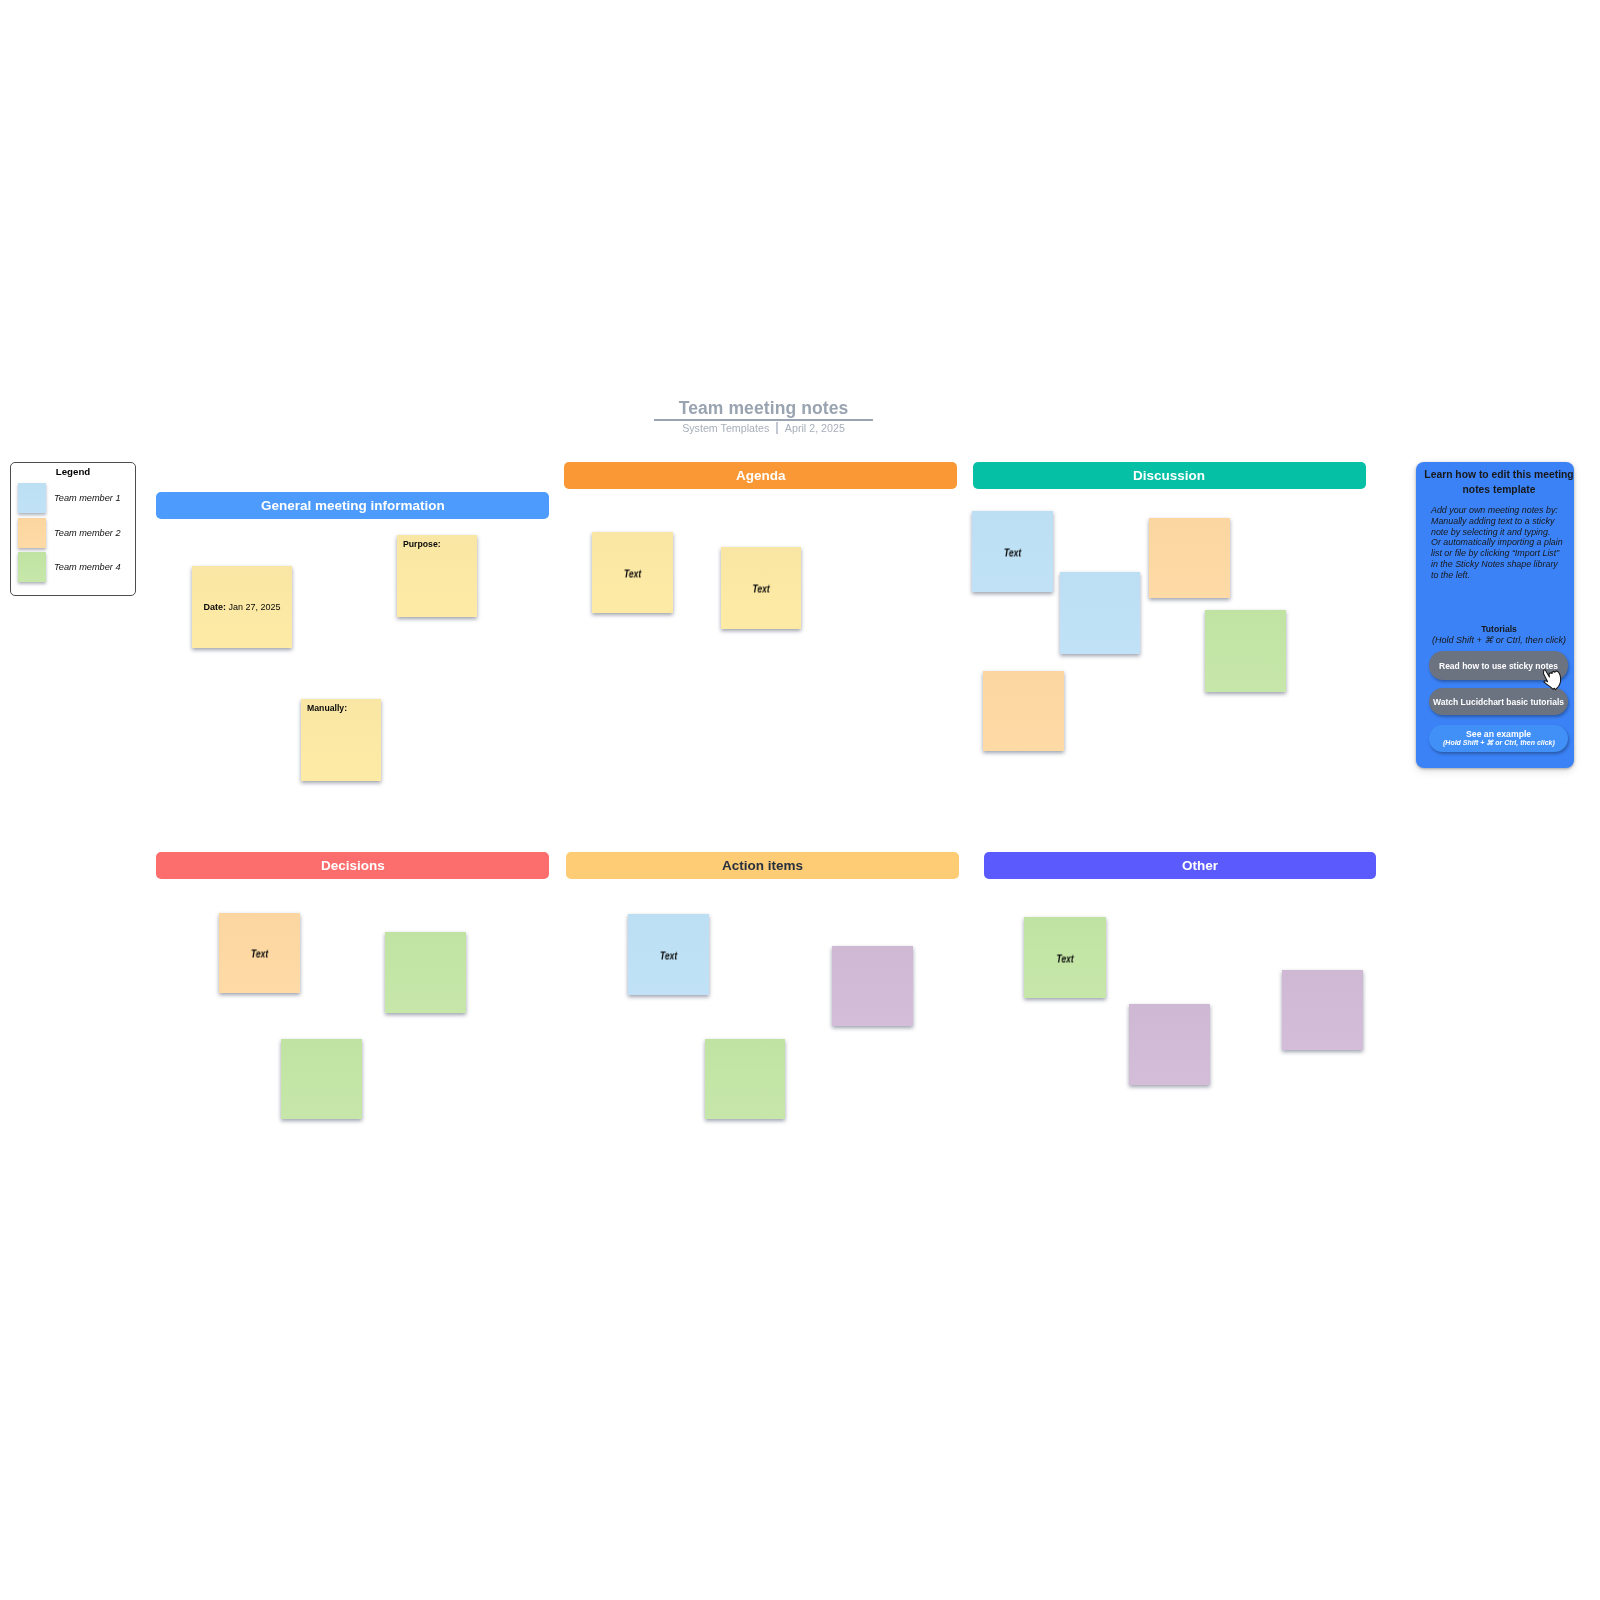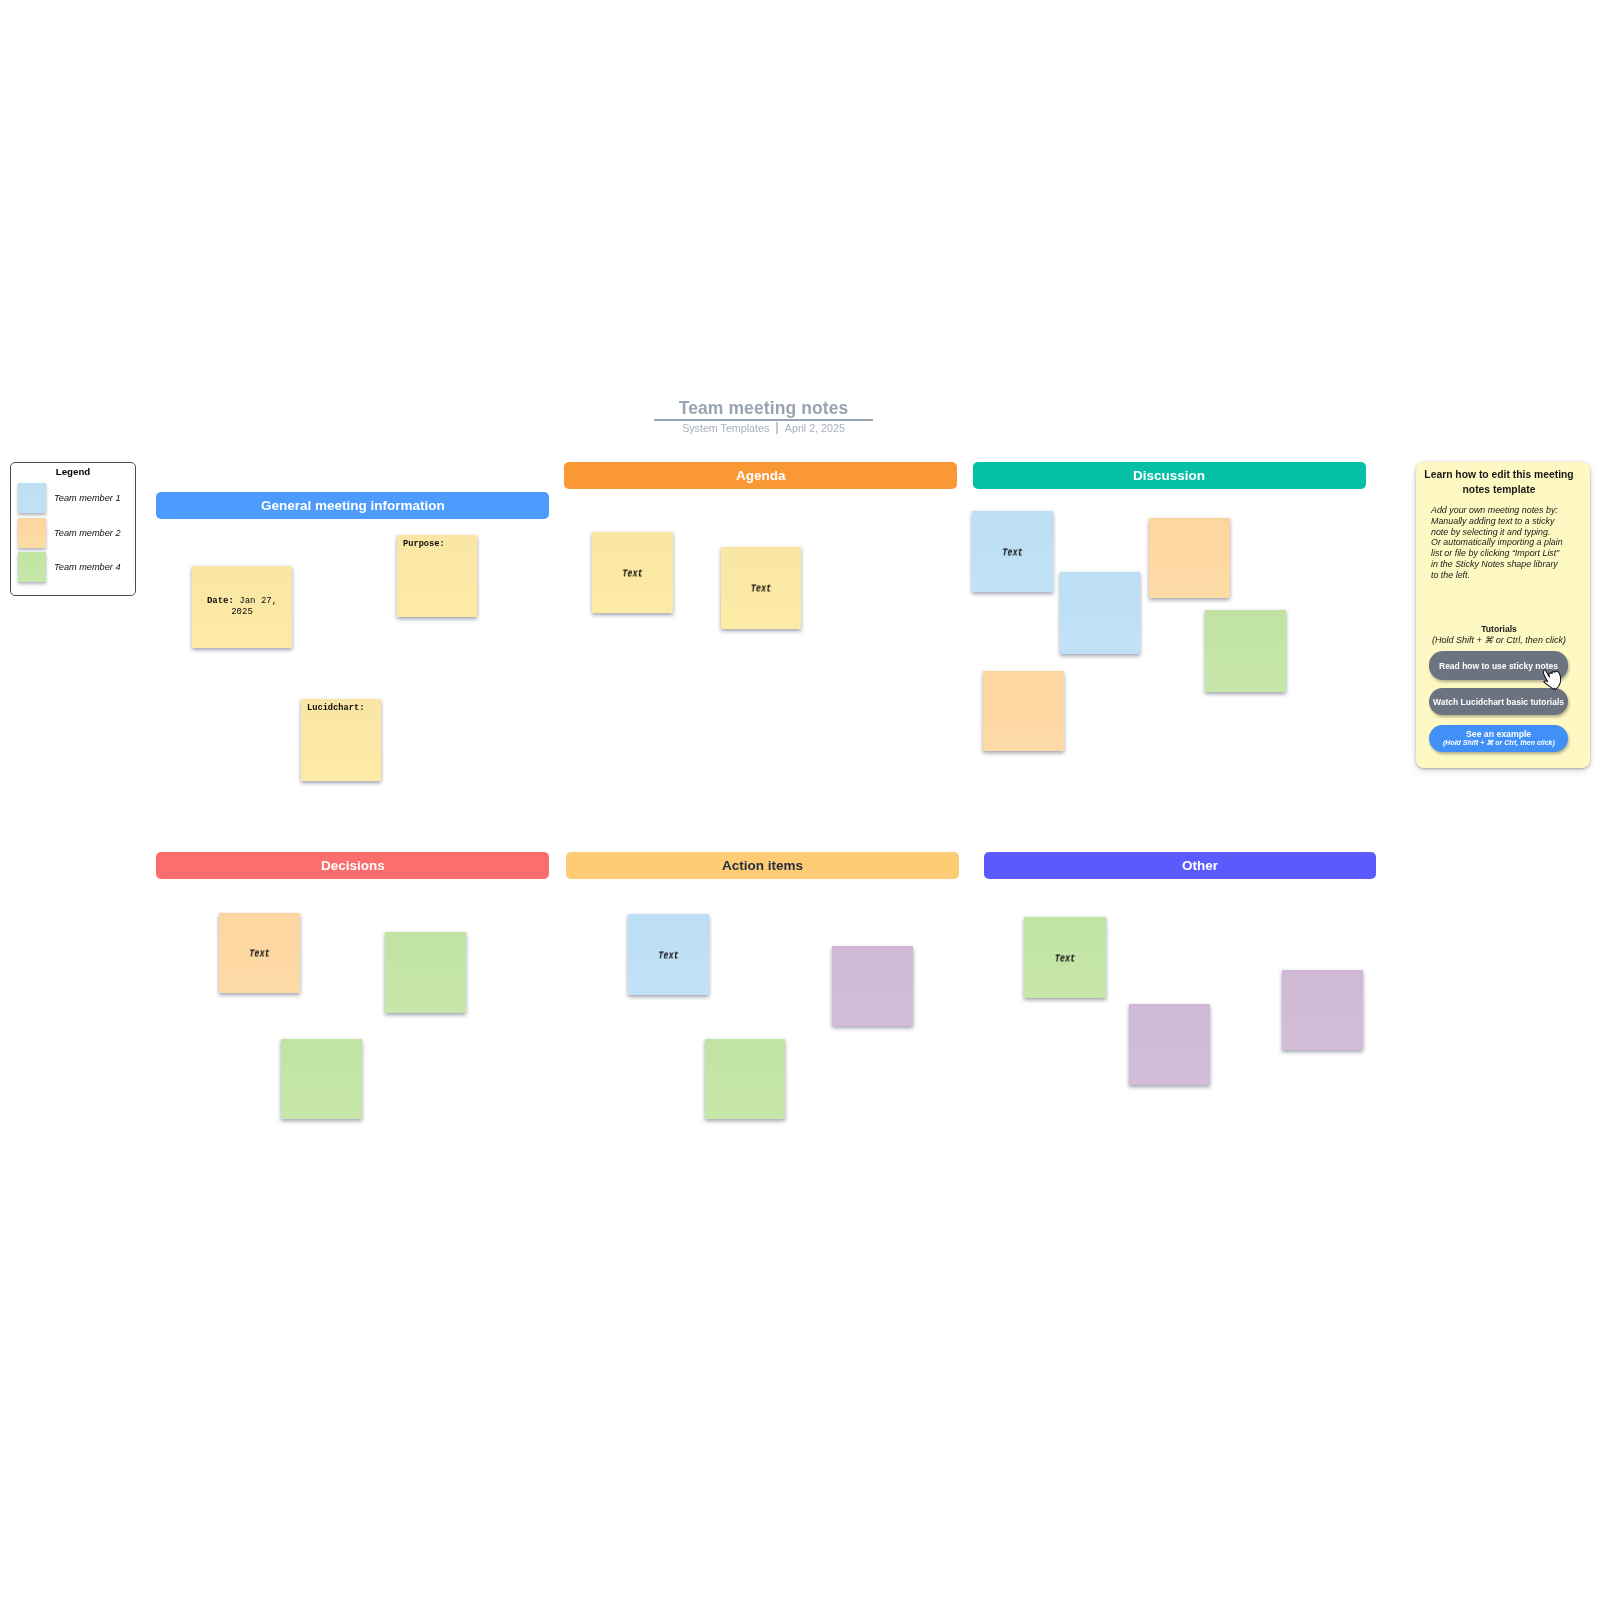--- a/index.html
+++ b/index.html
@@ -32,36 +32,36 @@
   .legend-row{position:absolute;left:6.5px;display:flex;align-items:center;}
   .legend-sw{width:28px;height:29.5px;position:relative;flex:0 0 auto;}
   .legend-label{font-size:9.2px;font-style:italic;color:#111;margin-left:8px;white-space:nowrap;}
 
   
   .sec-head{position:absolute;border-radius:5px;display:flex;align-items:center;
             justify-content:center;font-size:13.5px;font-weight:bold;letter-spacing:0;
             box-sizing:border-box;}
 
   
-  .note{position:absolute;font-family:Liberation Mono, monospace;}
+  .note{position:absolute;}
   .note-face{position:absolute;left:0;top:0;width:100%;height:100%;
              box-shadow:0 2px 4px rgba(50,56,84,.48);}
   .note-text{position:absolute;left:4px;right:4px;color:#0A0A0A;}
   .note-text.center{top:calc(50% + 1px);text-align:center;
                     font-size:10px;font-style:italic;font-weight:bold;line-height:11px;
                     transform:translateY(-50%) scaleX(.855);}
   .note-text.top{top:3.5px;text-align:left;left:6px;right:3px;
                  font-size:8.7px;font-weight:bold;line-height:10.4px;}
   .note-text.plain{top:50%;transform:translateY(-50%);text-align:center;
                    font-size:9px;font-weight:normal;line-height:10.6px;}
   .note-text b{font-weight:bold;}
 
   
-  #help-panel{position:absolute;left:1416px;top:462px;width:174px;height:306px;
-              background:#fef9c3;border-radius:8px;box-sizing:border-box;
+  #help-panel{position:absolute;left:1416px;top:462px;width:158px;height:306px;
+              background:#3b82f6;border-radius:8px;box-sizing:border-box;
               box-shadow:0 1px 3px rgba(0,0,0,.30), 0 3px 8px rgba(0,0,0,.12);padding-left:8px;}
   #help-title{position:absolute;left:6px;width:154px;top:6.4px;font-size:10.3px;font-weight:bold;
               color:#181818;text-align:center;line-height:14.6px;letter-spacing:.02px;}
   #help-body{position:absolute;left:15px;width:135px;top:42.6px;font-size:8.9px;font-style:italic;
              color:#181818;text-align:left;line-height:10.8px;}
   #help-body b{font-weight:normal;}
   #tut-title{position:absolute;left:0;width:166px;top:161.8px;font-size:8.6px;font-weight:bold;
              color:#181818;text-align:center;line-height:10.5px;}
   #tut-sub{position:absolute;left:0;width:166px;top:173px;font-size:9px;font-style:italic;
            color:#181818;text-align:center;line-height:10.5px;}
@@ -113,21 +113,21 @@
 <div class="note" style="left:192px;top:566px;width:100px;height:82px;">
       <div class="note-face" style="background:linear-gradient(180deg,#F9E6A4 0%,#FDEBA5 100%);"></div>
       <div class="note-text plain"><b>Date:</b> Jan 27, 2025</div>
     </div>
 <div class="note" style="left:397px;top:535px;width:80px;height:82px;">
       <div class="note-face" style="background:linear-gradient(180deg,#F9E6A4 0%,#FDEBA5 100%);"></div>
       <div class="note-text top">Purpose:</div>
     </div>
 <div class="note" style="left:301px;top:699px;width:80px;height:82px;">
       <div class="note-face" style="background:linear-gradient(180deg,#F9E6A4 0%,#FDEBA5 100%);"></div>
-      <div class="note-text top">Lucidchart:</div>
+      <div class="note-text top">Manually:</div>
     </div>
 <div class="sec-head" style="left:564px;top:462px;width:393px;height:27px;background:#FA9835;color:#FFFFFF;">
       <span>Agenda</span>
     </div>
 <div class="note" style="left:592px;top:532px;width:81px;height:81px;">
       <div class="note-face" style="background:linear-gradient(180deg,#F9E6A4 0%,#FDEBA5 100%);"></div>
       <div class="note-text center">Text</div>
     </div>
 <div class="note" style="left:721px;top:547px;width:80px;height:82px;">
       <div class="note-face" style="background:linear-gradient(180deg,#F9E6A4 0%,#FDEBA5 100%);"></div>

